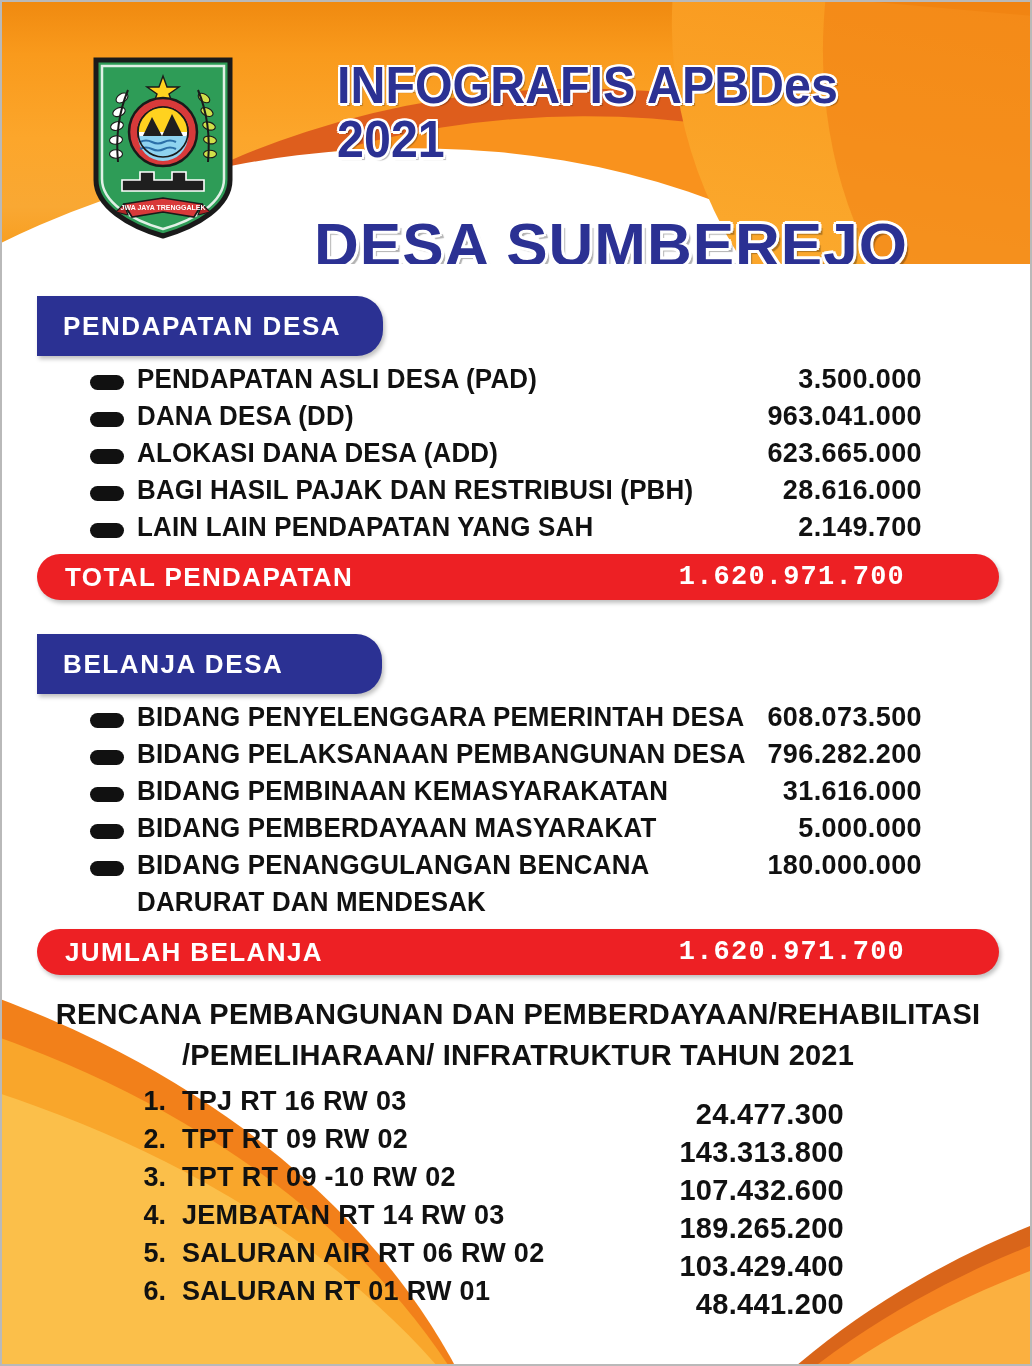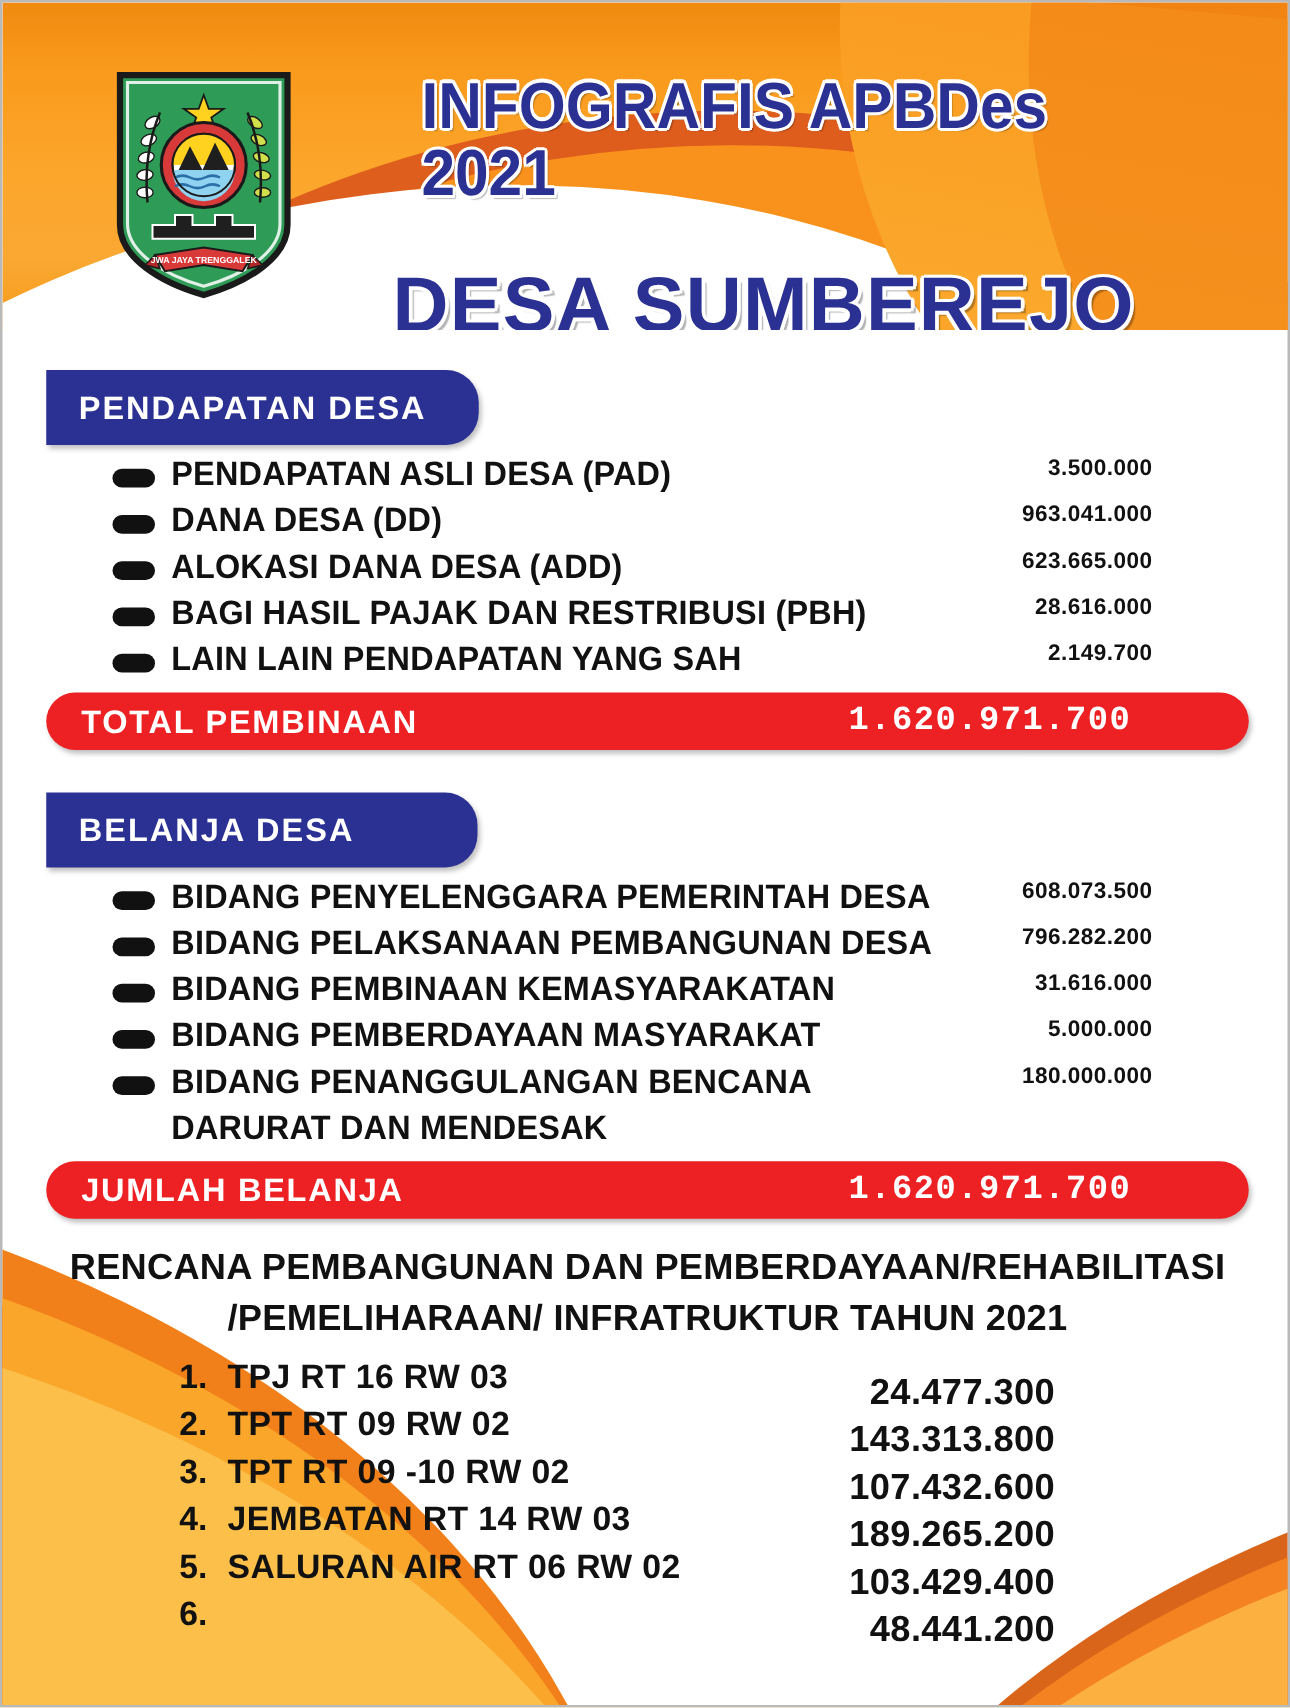--- a/index.html
+++ b/index.html
@@ -141,21 +141,21 @@
     position:absolute;left:135px;top:0;
     font-family:"Liberation Sans Narrow","Liberation Sans",sans-serif;
     font-size:27px;font-weight:bold;color:#111111;
     letter-spacing:.2px;white-space:nowrap;
     transform:scaleX(.96);transform-origin:left center;
   }
   .row-label.cont{left:135px;}
   .row-value{
     position:absolute;right:112px;top:0;
     font-family:"Liberation Sans Narrow","Liberation Sans",sans-serif;
-    font-size:18px;font-weight:bold;color:#111111;
+    font-size:27px;font-weight:bold;color:#111111;
     letter-spacing:.4px;white-space:nowrap;text-align:right;
   }
 
   .total-bar{
     position:absolute;left:35px;width:962px;height:46px;
     background:#ed2024;border-radius:24px;
     display:flex;align-items:center;justify-content:space-between;
     padding:0 30px 0 28px;box-sizing:border-box;
     box-shadow:2px 3px 4px rgba(0,0,0,.25);
   }
@@ -293,21 +293,21 @@
           <span class="row-value">28.616.000</span>
         </div>
         <div class="row">
           <span class="bullet"></span>
           <span class="row-label">LAIN LAIN PENDAPATAN YANG SAH</span>
           <span class="row-value">2.149.700</span>
         </div>
       </div>
 
       <div class="total-bar" style="top:290px">
-        <span class="lbl">TOTAL PEMBINAAN</span>
+        <span class="lbl">TOTAL PENDAPATAN</span>
         <span class="val">1.620.971.700</span>
       </div>
 
       <div class="pill-head" style="top:370px">
         <span>BELANJA DESA</span>
       </div>
 
       <div class="rows" style="top:438px">
         <div class="row">
           <span class="bullet"></span>
@@ -370,19 +370,20 @@
           <span class="plan-name">JEMBATAN RT 14 RW 03</span>
           <span class="plan-value">189.265.200</span>
         </div>
         <div class="plan-row">
           <span class="plan-num">5.</span>
           <span class="plan-name">SALURAN AIR RT 06 RW 02</span>
           <span class="plan-value">103.429.400</span>
         </div>
         <div class="plan-row">
           <span class="plan-num">6.</span>
+          <span class="plan-name">SALURAN RT 01 RW 01</span>
           <span class="plan-value">48.441.200</span>
         </div>
       </div>
 
     </div>
   </div>
 </div>
 
 </body></html>

